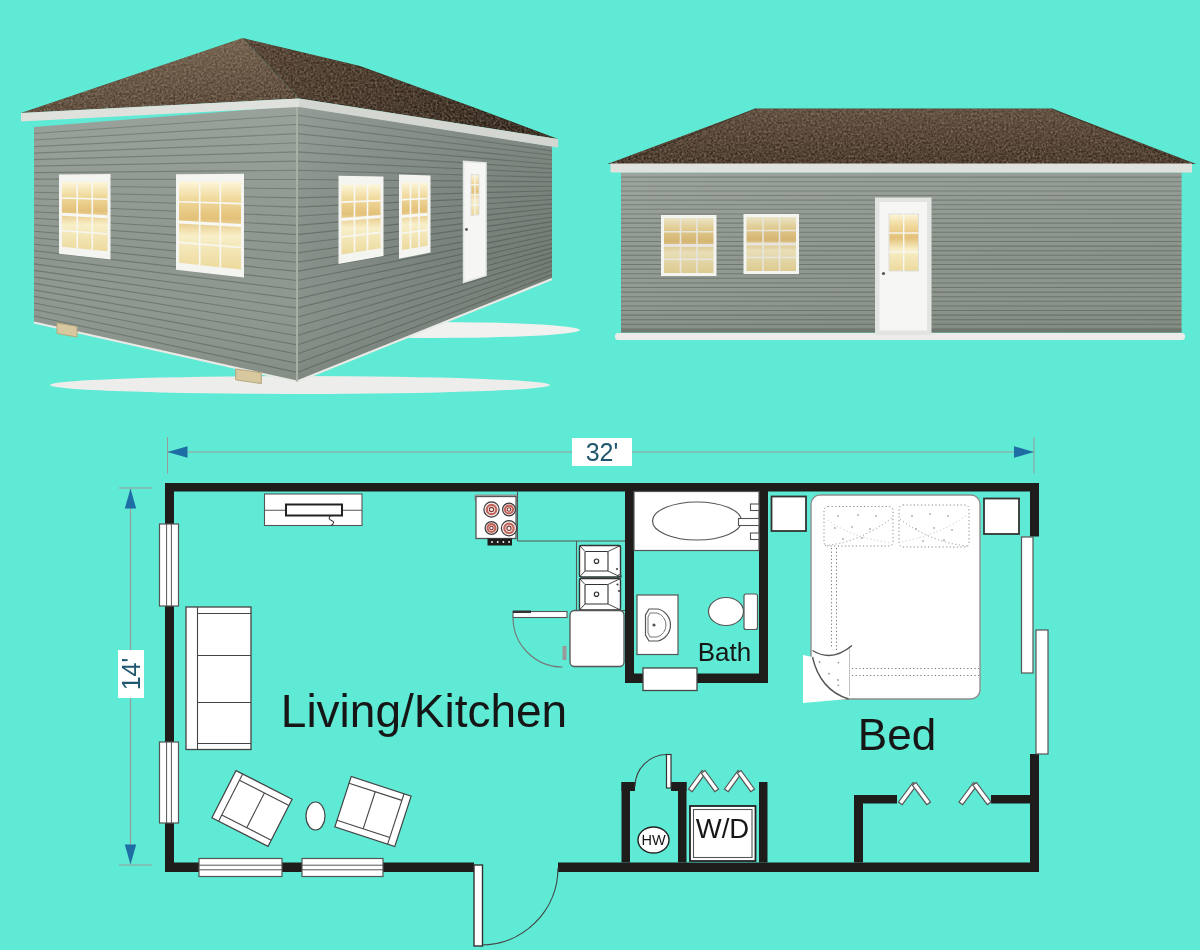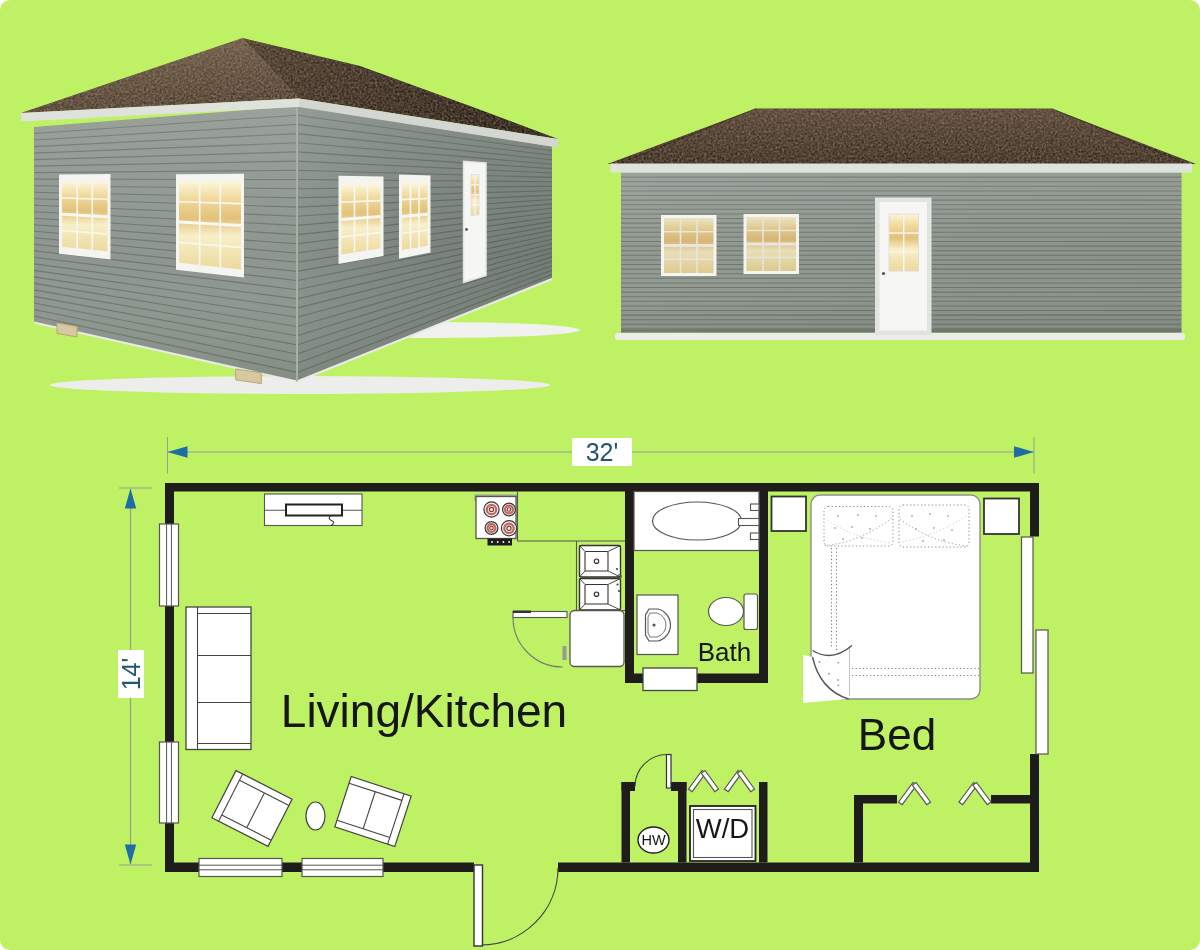--- a/index.html
+++ b/index.html
@@ -1,16 +1,16 @@
 <!DOCTYPE html>
 <html><head>
 <meta charset="utf-8">
 <style>
 html,body{margin:0;padding:0;background:#ffffff;}
-#page{position:relative;width:1200px;height:950px;background:#bef264;overflow:hidden;border-radius:10px;}
+#page{position:relative;width:1200px;height:950px;background:#5eead4;overflow:hidden;}
 svg{display:block;}
 text{font-family:"Liberation Sans", sans-serif;}
 </style>
 </head>
 <body>
 <div id="page">
 <svg width="1200" height="950" viewBox="0 0 1200 950">
 <defs>
 <linearGradient id="glass" x1="0" y1="0" x2="0" y2="1">
  <stop offset="0" stop-color="#fcf6da"></stop>

